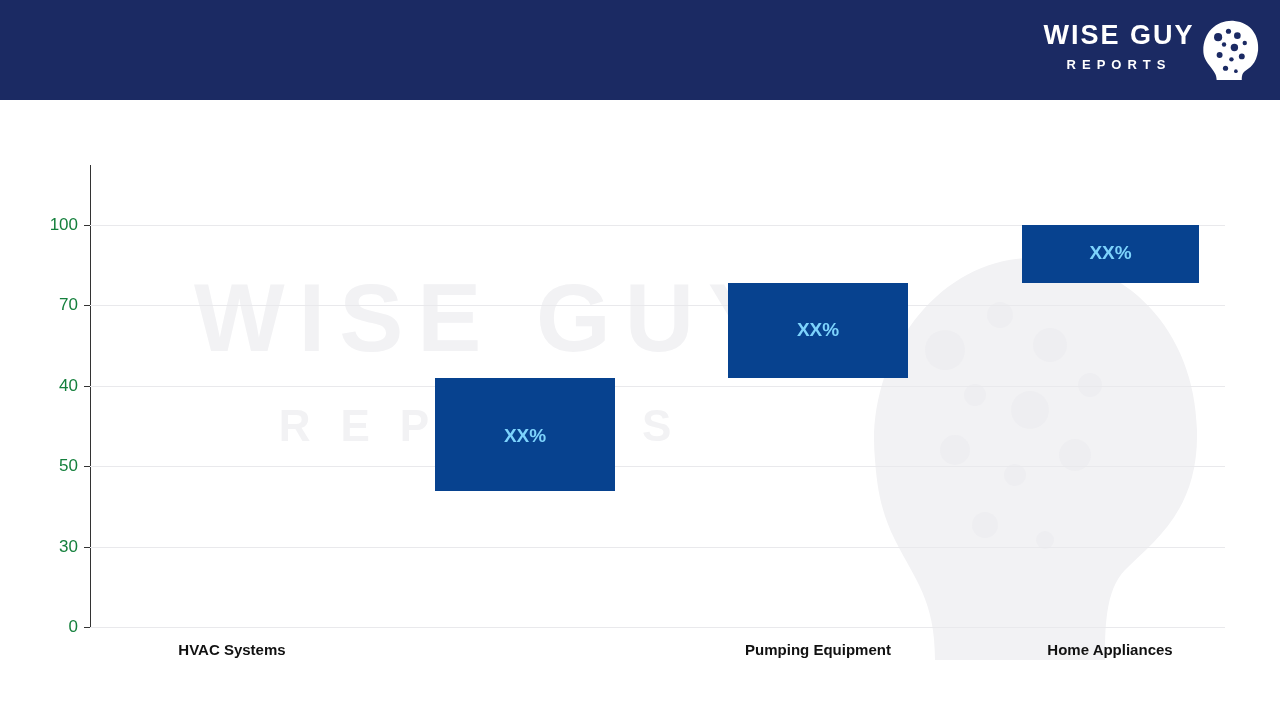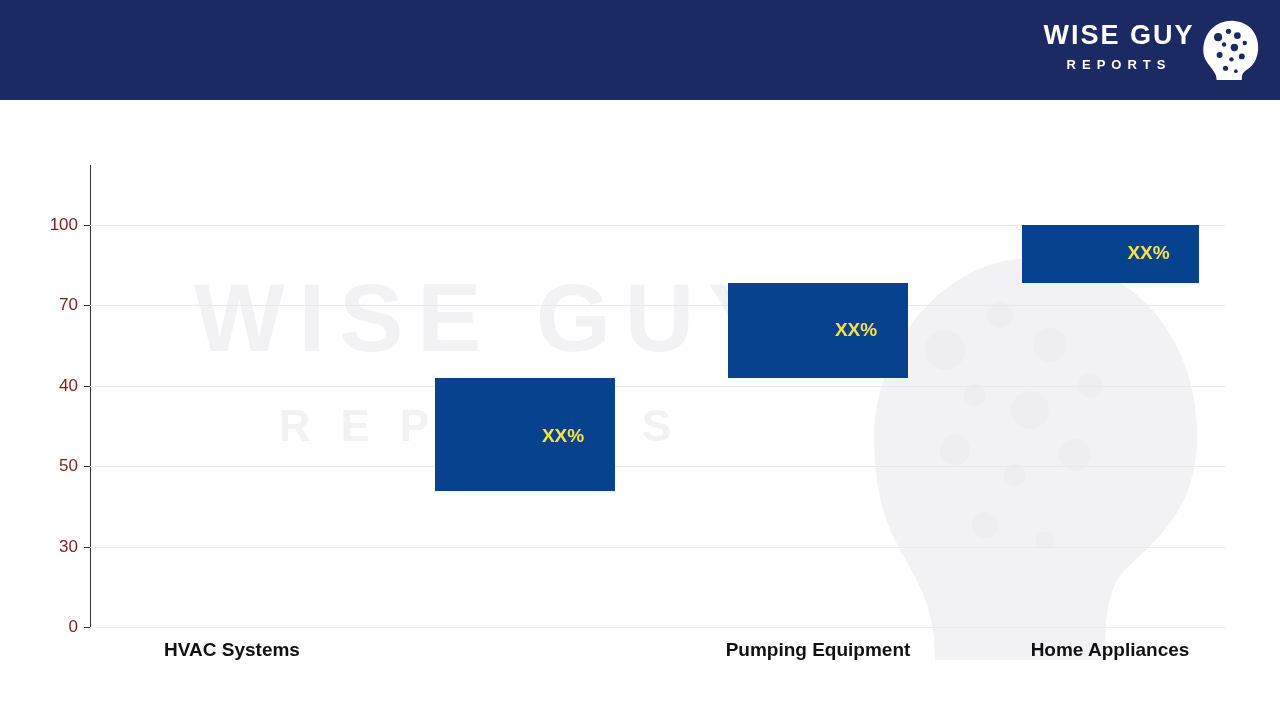--- a/index.html
+++ b/index.html
@@ -158,51 +158,50 @@
     width: 1135px;
     height: 1px;
     background: #333333;
   }
   .ytick-wrap {
     position: absolute;
     left: -72px;
     width: 60px;
     text-align: right;
     font-size: 17px;
-    color: #7f1d1d;
+    color: #15803d;
     transform: translateY(-50%);
   }
   .tick-mark {
     position: absolute;
     left: -6px;
     width: 6px;
     height: 1px;
     background: #333333;
   }
 
   .bar {
     position: absolute;
     background: #07428f;
   }
   .bar-label {
     position: absolute;
     width: 100%;
     text-align: center;
-    color: #fde047;
+    color: #7dd3fc;
     font-size: 19px;
     font-weight: bold;
     bottom: 18px;
     white-space: nowrap;
-    padding-left: 38px;
   }
 
   .cat-label {
     position: absolute;
     top: 455px;
-    font-size: 19px;
+    font-size: 15px;
     font-weight: bold;
     color: #111111;
     text-align: center;
     line-height: 20px;
   }
 </style>
 </head>
 <body>
 
 <div class="page">

